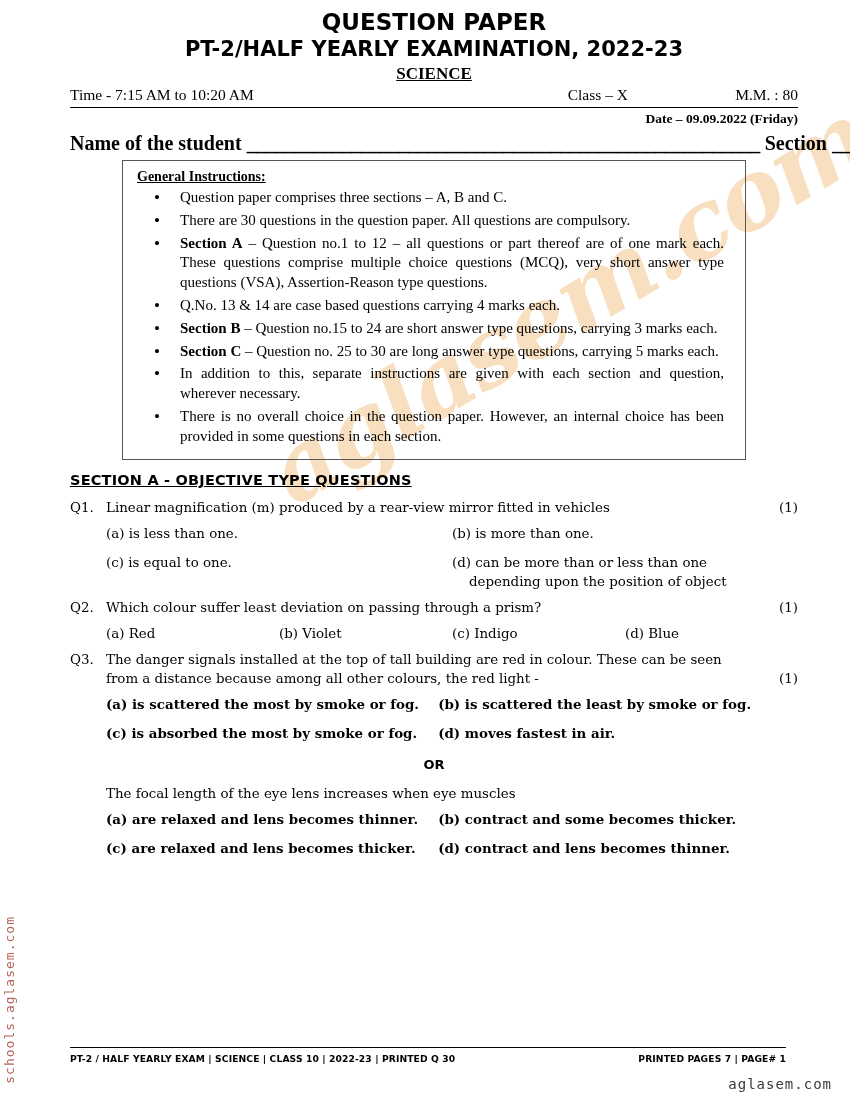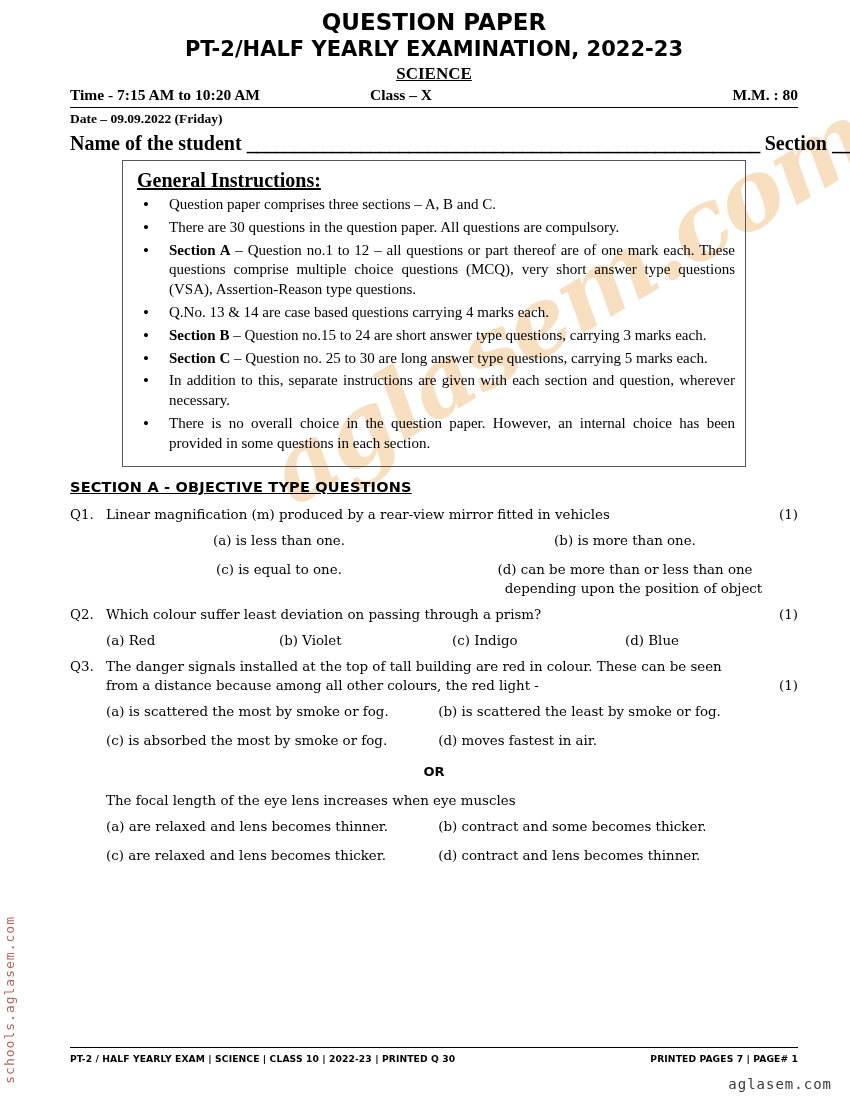--- a/index.html
+++ b/index.html
@@ -85,36 +85,37 @@
     font-family: "Liberation Serif", serif;
     font-weight: 700;
     font-size: 17px;
     margin: 2px 0 2px 0;
     line-height: 1.15;
     text-decoration: underline;
   }
   .meta-row {
     display: flex;
     align-items: baseline;
-    font-weight: 700;
+    font-weight: 400;
     font-size: 15.5px;
     margin: 2px 0 3px 0;
     font-family: "Liberation Serif", serif;
   }
   .meta-time { flex: 0 0 300px; text-align: left; }
-  .meta-class { flex: 1 1 auto; text-align: left; padding-right: 60px; }
+  .meta-class { flex: 1 1 auto; text-align: right; padding-right: 60px; }
   .meta-mm { flex: 0 0 110px; text-align: right; }
 
   .hrule {
     border: 0;
     border-top: 1.4px solid #000;
     margin: 2px 0 3px 0;
   }
 
   .date-line {
+    text-align: right;
     font-weight: 700;
     font-size: 13.5px;
     font-family: "Liberation Serif", serif;
     margin: 0 0 5px 0;
   }
   .name-line {
     font-weight: 700;
     font-size: 20px;
     font-family: "Liberation Serif", serif;
     margin: 0 0 4px 0;
@@ -126,36 +127,36 @@
   
   #instructions-box {
     border: 1.3px solid #555;
     margin: 5px 52px 0 52px;
     padding: 8px 10px 9px 12px;
     box-sizing: border-box;
     background: transparent;
   }
   .instr-heading {
     font-weight: 700;
-    font-size: 20px;
+    font-size: 14px;
     text-decoration: underline;
     margin: 0 0 3px 2px;
     font-family: "Liberation Serif", serif;
   }
   ul.instr-list {
     list-style: none;
     margin: 0;
     padding: 0;
   }
   ul.instr-list li {
     position: relative;
     padding-left: 34px;
     font-size: 15px;
     line-height: 1.32;
-    margin: 3px 0;
+    margin: 3px 11px;
     text-align: justify;
     font-family: "Liberation Serif", serif;
   }
   ul.instr-list li::before {
     content: "\2022";
     position: absolute;
     left: 8px;
     top: -1px;
     font-size: 17px;
     line-height: 1.32;
@@ -202,44 +203,44 @@
     margin: 7px 0 0 36px;
     font-family: "DejaVu Serif", serif;
     font-size: 13.4px;
     line-height: 1.42;
   }
   .opt-row {
     display: flex;
     margin: 0 0 10px 0;
   }
   .opt-row:last-child { margin-bottom: 0; }
-  .opt-2col .opt { flex: 0 0 50%; text-align: center; }
+  .opt-2col .opt { flex: 0 0 50%; }
   .opt-4col .opt { flex: 0 0 25%; }
-  .opt-q3 .opt { flex: 0 0 48%; }
+  .opt-q3 .opt { flex: 0 0 48%; font-weight: bold; }
   .opt .sub { display: block; padding-left: 17px; }
 
   .or-line {
     text-align: center;
     font-family: "DejaVu Sans", sans-serif;
     font-weight: 700;
     font-size: 13px;
     margin: 14px 0 12px 0;
   }
   .alt-stem {
     margin: 0 0 0 36px;
     font-family: "DejaVu Serif", serif;
     font-size: 13.4px;
     line-height: 1.42;
   }
 
   
   #footer {
     position: absolute;
     left: 70px;
-    right: 52px;
+    right: 64px;
     bottom: 36px;
     z-index: 2;
   }
   #footer .foot-rule {
     border: 0;
     border-top: 1.2px solid #000;
     margin: 0 0 5px 0;
   }
   .foot-row {
     display: flex;

